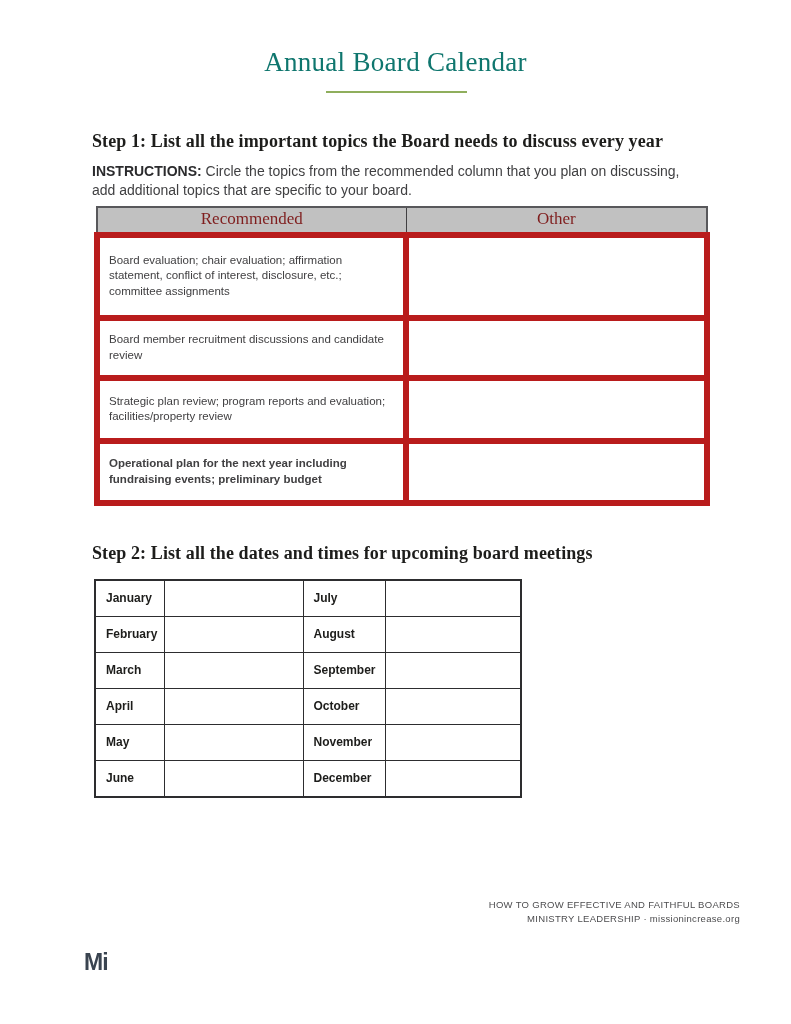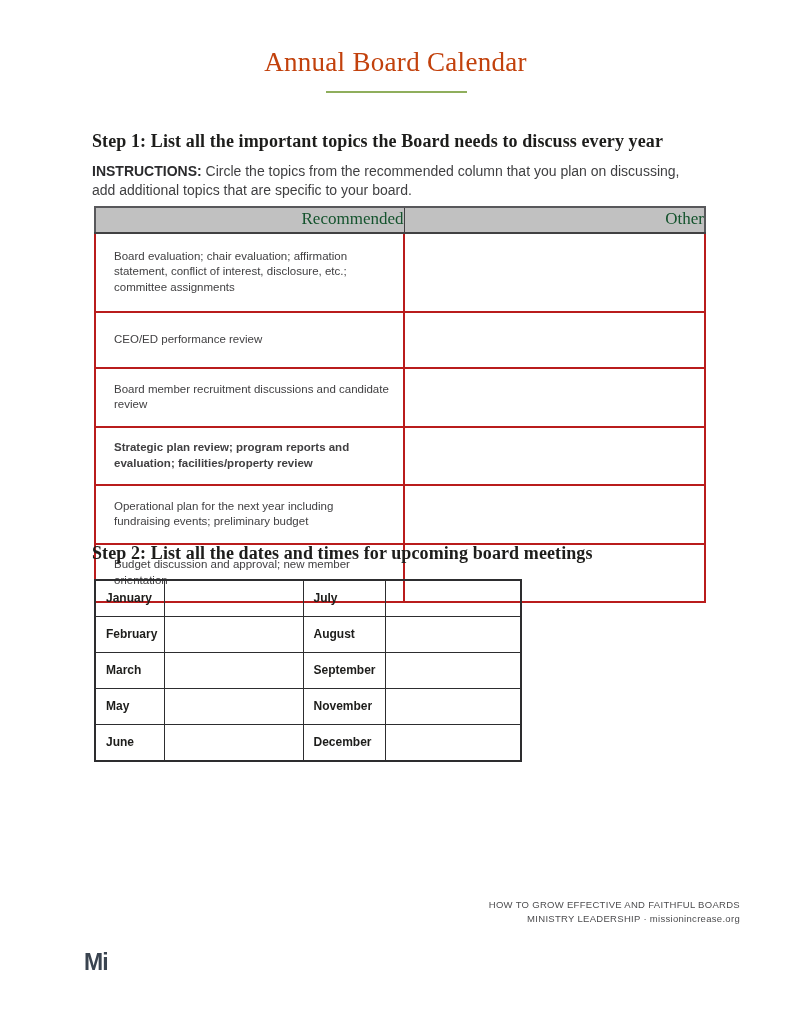--- a/index.html
+++ b/index.html
@@ -1,44 +1,44 @@
 <!DOCTYPE html>
 <html><head>
 <meta charset="utf-8">
 <style>
   html,body{margin:0;padding:0;background:#ffffff;}
   .page{position:relative;width:791px;height:1024px;background:#ffffff;overflow:hidden;
         font-family:"Liberation Sans","DejaVu Sans",sans-serif;}
 
   .doc-title{position:absolute;top:47px;left:0;width:100%;margin:0;text-align:center;
              font-family:"Liberation Serif","DejaVu Serif",serif;font-weight:400;
-             font-size:27px;color:#c2410c;letter-spacing:0.3px;}
+             font-size:27px;color:#0f766e;letter-spacing:0.3px;}
   .title-rule{position:absolute;top:91px;left:326px;width:141px;height:2px;background:#8fae5c;}
 
   .step-heading{position:absolute;left:92px;margin:0;
                 font-family:"Liberation Serif","DejaVu Serif",serif;font-weight:700;
                 font-size:18px;color:#1d1d1b;letter-spacing:0.1px;white-space:nowrap;}
   .step1{top:131px;}
   .step2{top:543px;}
 
   .instructions{position:absolute;left:92px;top:162px;width:600px;margin:0;
                 font-size:14px;line-height:1.38;color:#3f3f41;}
   .instructions b{color:#2b2b2d;}
 
   table{border-collapse:collapse;table-layout:fixed;}
 
   
   .topics{position:absolute;left:94px;top:206px;width:610px;border:2px solid #58585b;}
   .topics th{height:22px;background:#c1c1c1;
              font-family:"Liberation Serif","DejaVu Serif",serif;font-weight:400;
-             font-size:17px;color:#14532d;text-align:right;
+             font-size:17px;color:#7f1d1d;text-align:center;
              border:1px solid #414042;border-bottom:2px solid #414042;padding:0 0 2px 0;}
-  .topics td{border:2px solid #b91c1c;vertical-align:middle;
+  .topics td{border:6px solid #b91c1c;vertical-align:middle;
              font-size:11.5px;line-height:1.34;color:#414042;
-             padding:6px 14px 7px 18px;}
+             padding:6px 14px 7px 9px;}
   .topics tbody tr:nth-child(1) td{height:64px;}
   .topics tbody tr:nth-child(2) td{height:41px;}
   .topics tbody tr:nth-child(3) td{height:44px;}
   .topics tbody tr:nth-child(4) td{height:43px;font-weight:bold;}
   .topics tbody tr:nth-child(5) td{height:44px;}
   .topics tbody tr:nth-child(6) td{height:43px;}
 
   
   .months{position:absolute;left:94px;top:579px;width:426px;border:2px solid #2d2d2f;}
   .months td{border:1px solid #2d2d2f;height:33px;vertical-align:middle;
@@ -73,37 +73,29 @@
         <th>Recommended</th>
         <th>Other</th>
       </tr>
     </thead>
     <tbody>
       <tr>
         <td>Board evaluation; chair evaluation; affirmation statement, conflict of interest, disclosure, etc.; committee assignments</td>
         <td></td>
       </tr>
       <tr>
-        <td>CEO/ED performance review</td>
-        <td></td>
-      </tr>
-      <tr>
         <td>Board member recruitment discussions and candidate review</td>
         <td></td>
       </tr>
       <tr>
         <td>Strategic plan review; program reports and evaluation; facilities/property review</td>
         <td></td>
       </tr>
       <tr>
         <td>Operational plan for the next year including fundraising events; preliminary budget</td>
-        <td></td>
-      </tr>
-      <tr>
-        <td>Budget discussion and approval; new member orientation</td>
         <td></td>
       </tr>
     </tbody>
   </table>
 
   <h2 class="step-heading step2">Step 2: List all the dates and times for upcoming board meetings</h2>
 
   <table class="months">
     <colgroup>
         <col style="width:69px">
@@ -124,20 +116,26 @@
         <td>August</td>
         <td class="blank"></td>
       </tr>
       <tr>
         <td>March</td>
         <td class="blank"></td>
         <td>September</td>
         <td class="blank"></td>
       </tr>
       <tr>
+        <td>April</td>
+        <td class="blank"></td>
+        <td>October</td>
+        <td class="blank"></td>
+      </tr>
+      <tr>
         <td>May</td>
         <td class="blank"></td>
         <td>November</td>
         <td class="blank"></td>
       </tr>
       <tr>
         <td>June</td>
         <td class="blank"></td>
         <td>December</td>
         <td class="blank"></td>

